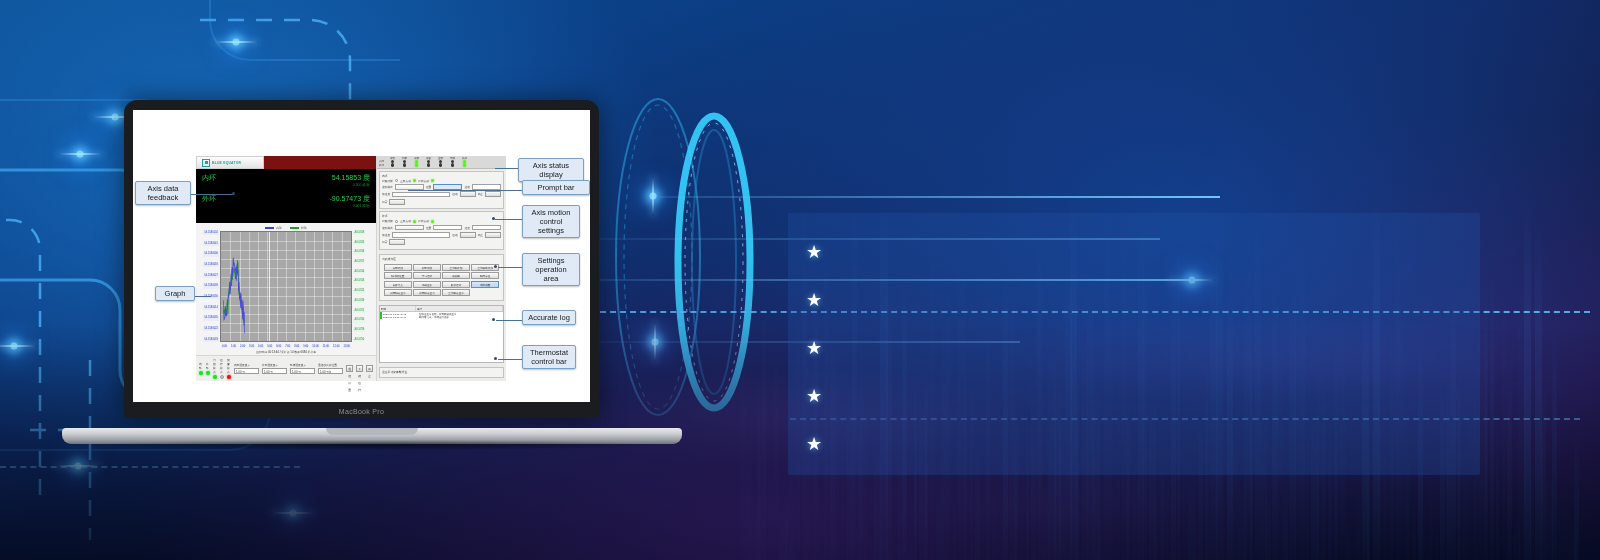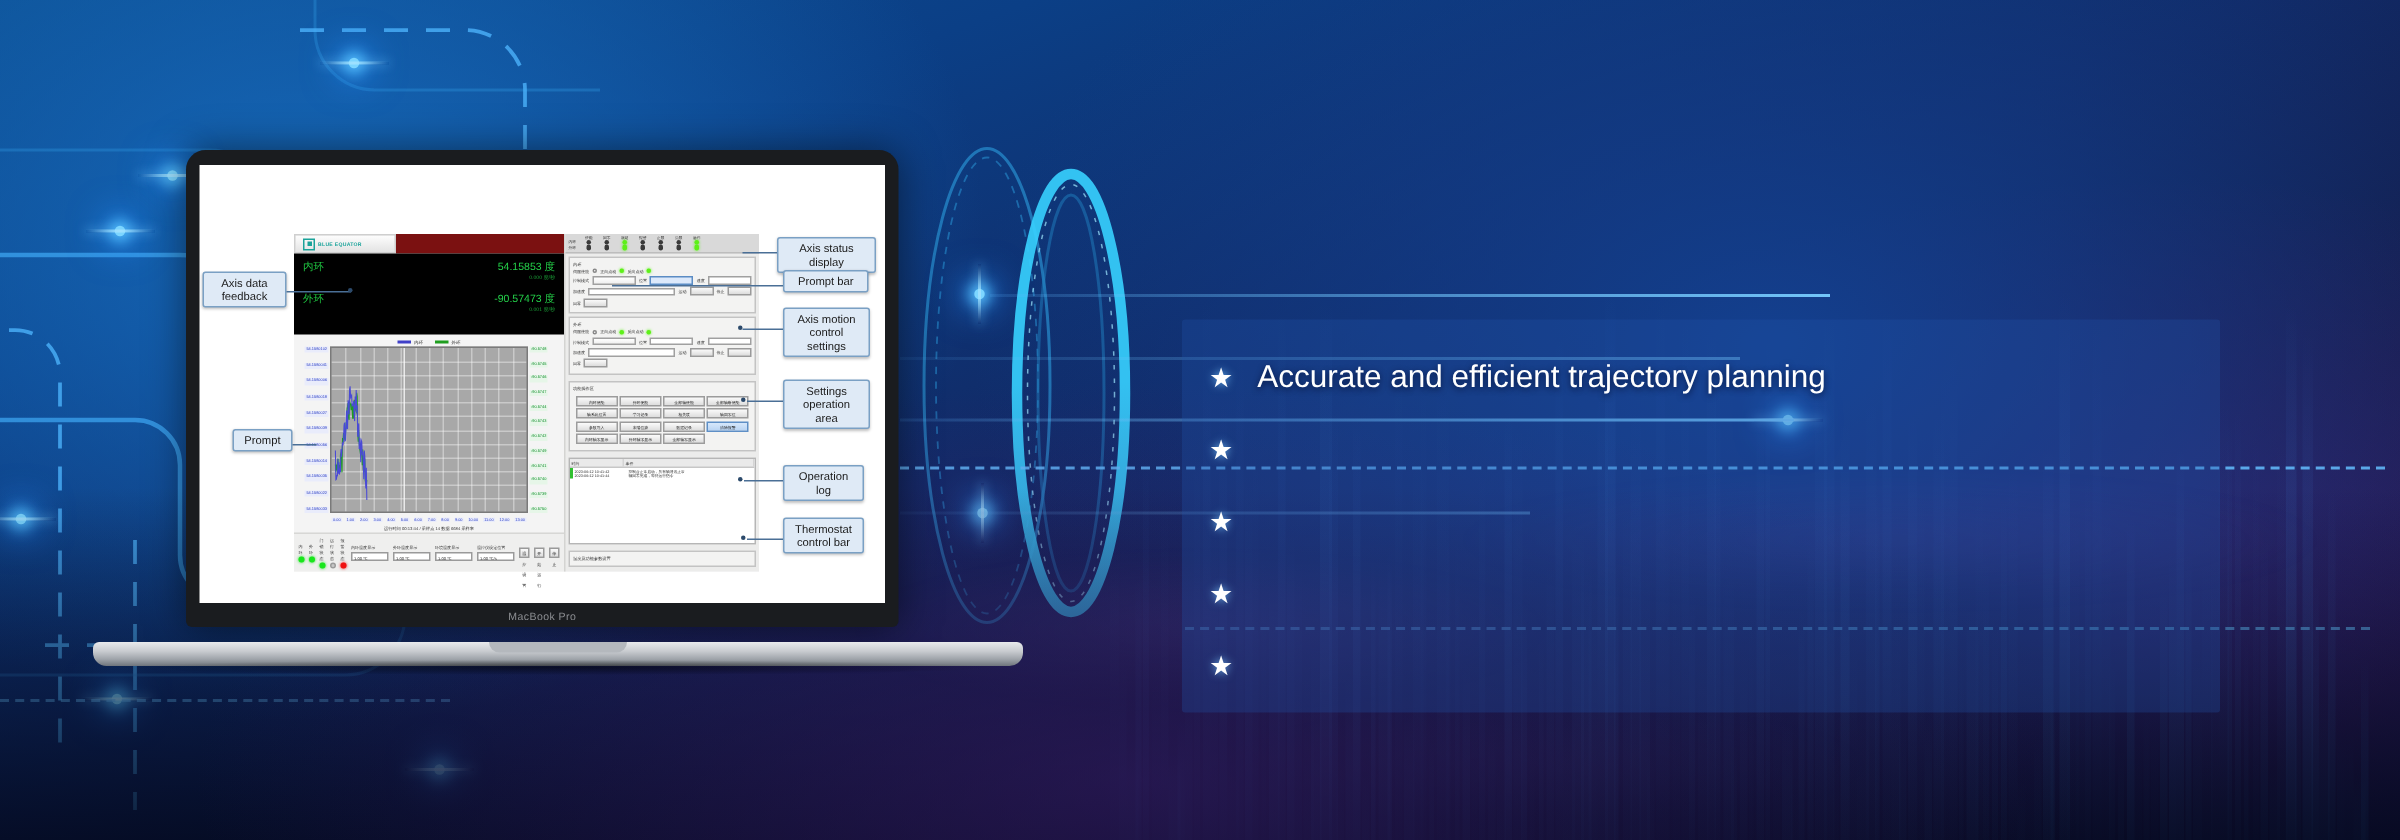--- a/index.html
+++ b/index.html
@@ -755,66 +755,65 @@
   </div>
 
   <div class="callout" style="left:135px;top:181px;width:56px;">
     <span>Axis data
 feedback</span>
   </div>
   <div class="leader" style="left:191px;top:194px;width:43px;"></div>
   <div class="leaddot" style="left:232px;top:192px;"></div>
 
   <div class="callout" style="left:155px;top:286px;width:40px;">
-    <span>Prompt</span>
+    <span>Graph</span>
   </div>
   <div class="leader" style="left:195px;top:296px;width:16px;"></div>
 
   <div class="callout" style="left:518px;top:158px;width:66px;">
     <span>Axis status display</span>
   </div>
   <div class="leader" style="left:495px;top:168px;width:23px;"></div>
 
-  <div class="callout" style="left:522px;top:180px;width:57px;">
+  <div class="callout" style="left:522px;top:180px;width:68px;">
     <span>Prompt bar</span>
   </div>
   <div class="leader" style="left:408px;top:190px;width:114px;"></div>
 
   <div class="callout" style="left:522px;top:205px;width:58px;">
     <span>Axis motion
 control settings</span>
   </div>
   <div class="leader" style="left:495px;top:219px;width:27px;"></div>
   <div class="leaddot" style="left:492px;top:217px;"></div>
 
   <div class="callout" style="left:522px;top:253px;width:58px;">
     <span>Settings
 operation area</span>
   </div>
   <div class="leader" style="left:498px;top:267px;width:24px;"></div>
   <div class="leaddot" style="left:494px;top:265px;"></div>
 
   <div class="callout" style="left:522px;top:310px;width:54px;">
-    <span>Operation log</span>
+    <span>Accurate log</span>
   </div>
   <div class="leader" style="left:496px;top:320px;width:26px;"></div>
   <div class="leaddot" style="left:492px;top:318px;"></div>
 
   <div class="callout" style="left:522px;top:345px;width:54px;">
     <span>Thermostat
 control bar</span>
   </div>
   <div class="leader" style="left:498px;top:359px;width:24px;"></div>
   <div class="leaddot" style="left:494px;top:357px;"></div>
 
   <div class="panel"></div>
   <div class="bullets" id="bullets">
       <div class="bullet">
         <span class="star">★</span>
-        <span>Accurate and efficient trajectory planning</span>
       </div>
       <div class="bullet">
         <span class="star">★</span>
       </div>
       <div class="bullet">
         <span class="star">★</span>
       </div>
       <div class="bullet">
         <span class="star">★</span>
       </div>

